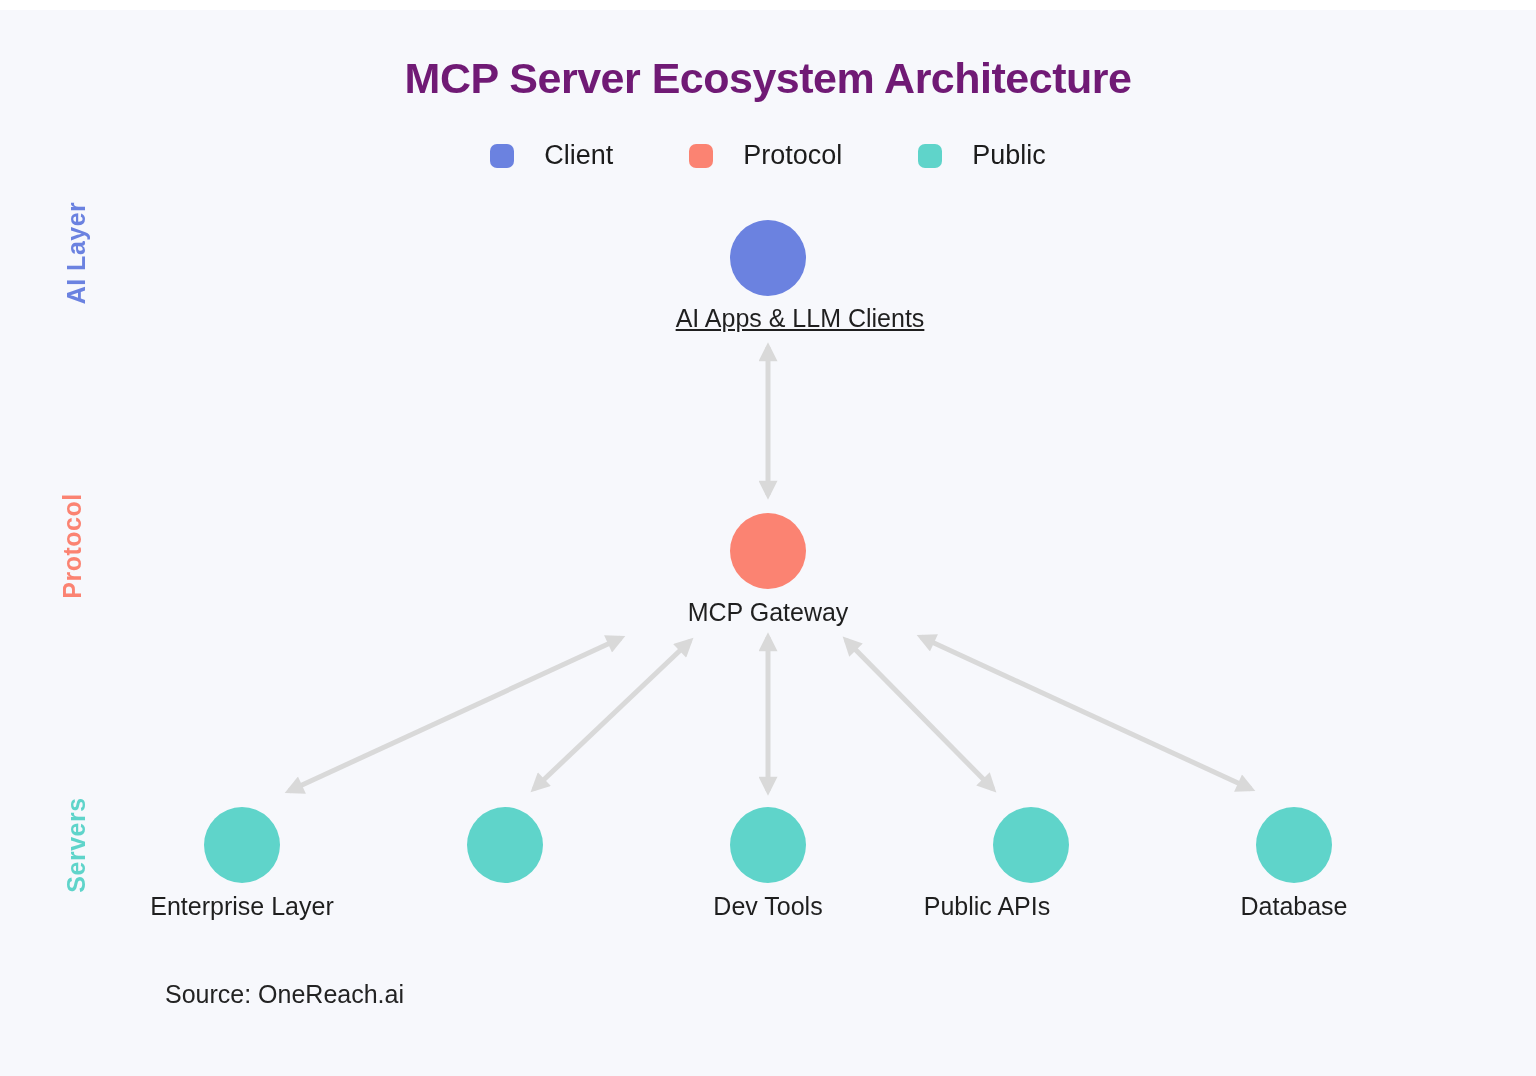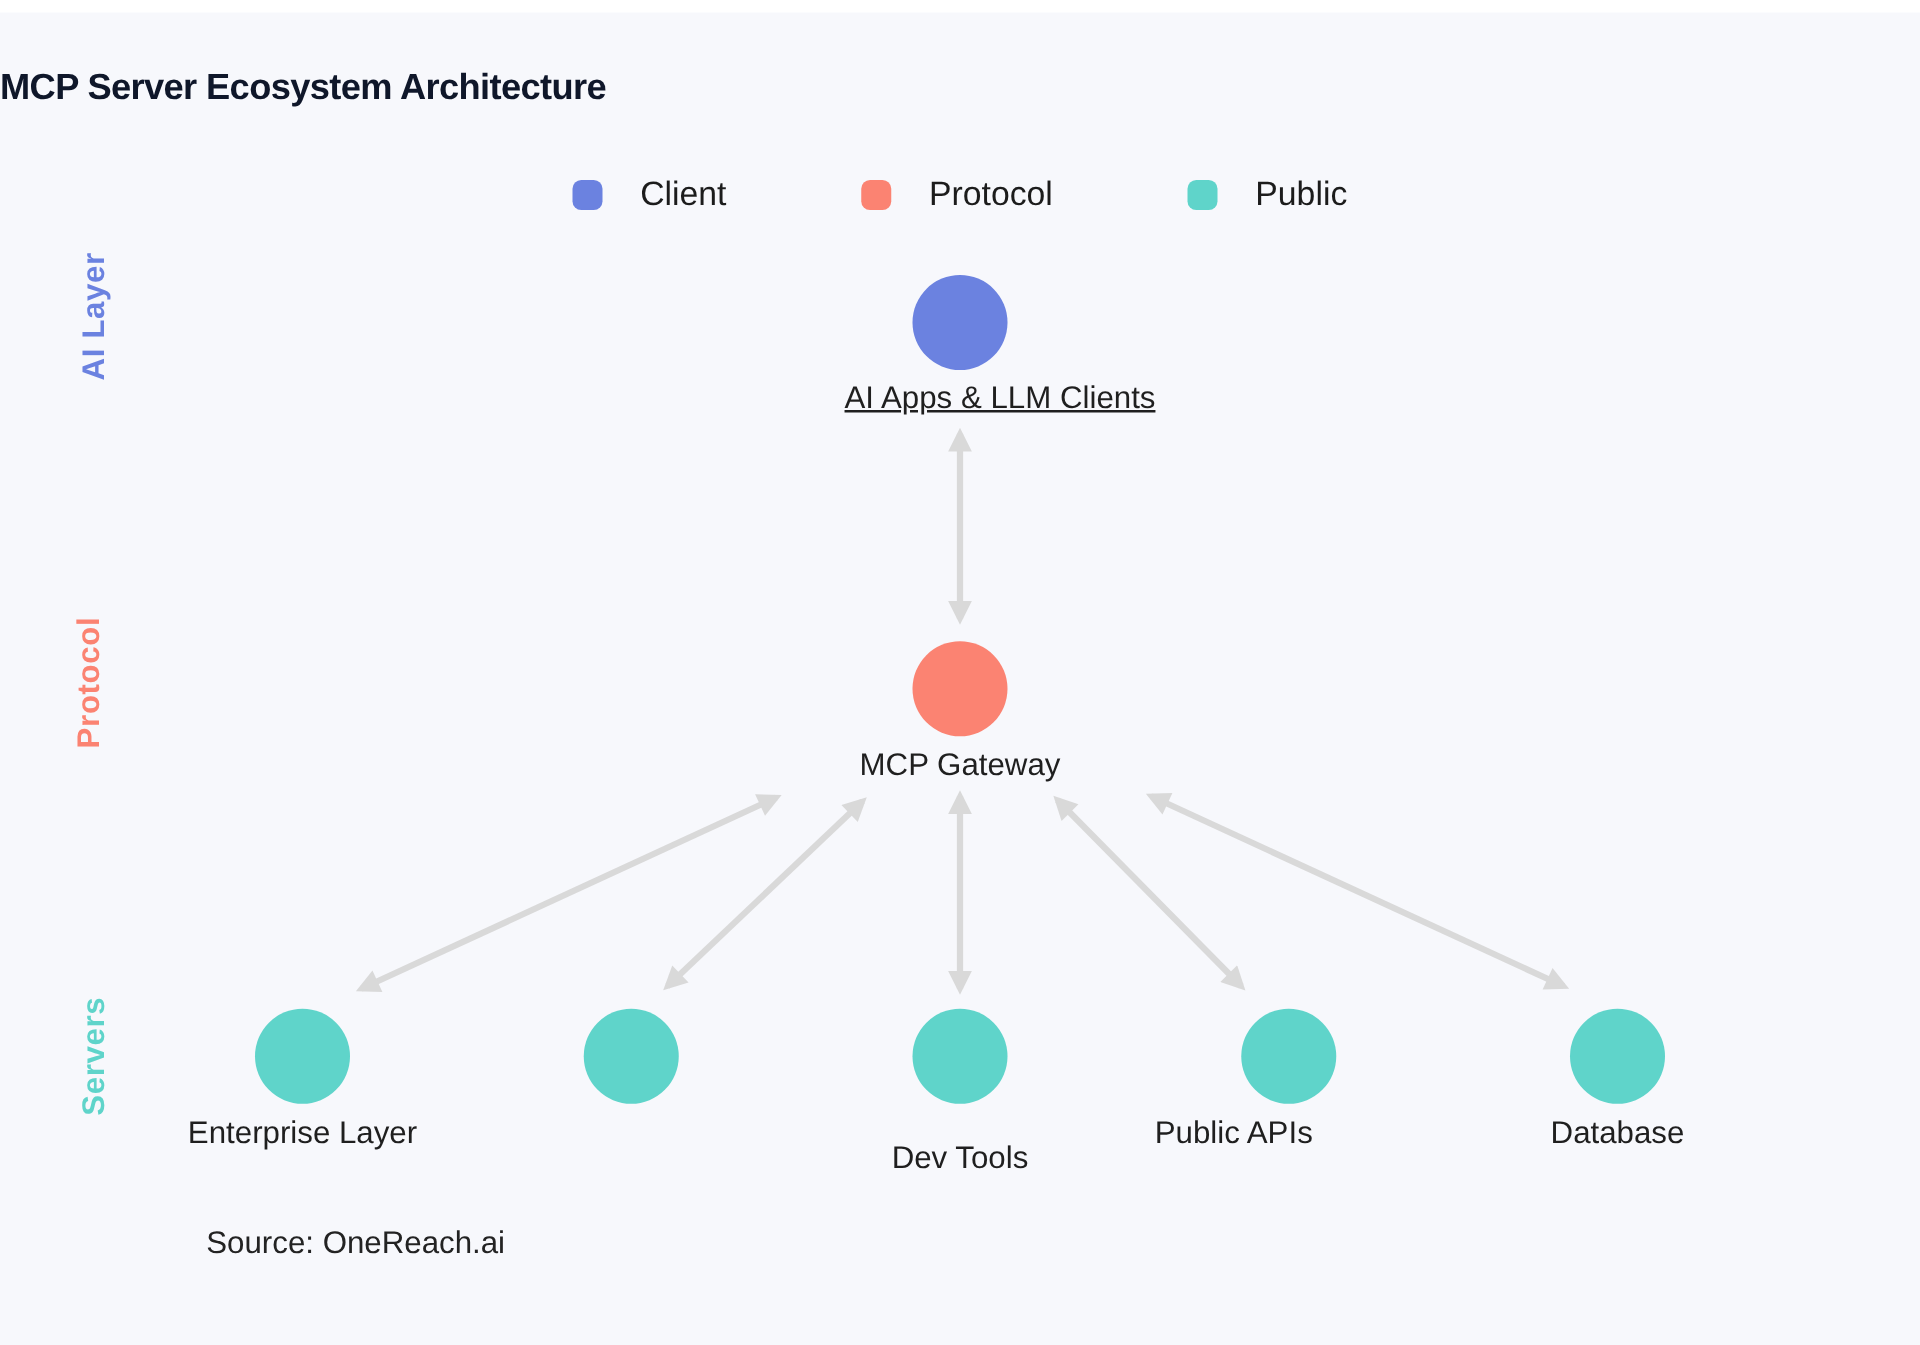--- a/index.html
+++ b/index.html
@@ -17,35 +17,35 @@
     top: 0; left: 0; right: 0;
     height: 10px;
     background: #FFFFFF;
   }
 
   .title {
     position: absolute;
     top: 54px;
     left: 0;
     width: 100%;
-    text-align: left;
-    font-size: 29px;
+    text-align: center;
+    font-size: 43px;
     font-weight: 700;
     letter-spacing: -0.5px;
-    color: #0f172a;
+    color: #701a75;
   }
 
   .legend {
     position: absolute;
     top: 140px;
     left: 0;
     width: 100%;
     display: flex;
     justify-content: center;
-    gap: 108px;
+    gap: 76px;
   }
   .legend-item {
     display: flex;
     align-items: center;
     gap: 30px;
   }
   .legend-swatch {
     width: 24px;
     height: 24px;
     border-radius: 7px;
@@ -96,21 +96,21 @@
   .label-gateway  { left: 558px; top: 598px; }
 
   .circle-server-0 { left: 204px;  top: 807px; }
   .circle-server-1 { left: 467px;  top: 807px; }
   .circle-server-2 { left: 730px;  top: 807px; }
   .circle-server-3 { left: 993px;  top: 807px; }
   .circle-server-4 { left: 1256px; top: 807px; }
 
   .label-server-0 { left: 32px;   top: 892px; }
   .label-server-1 { left: 295px;  top: 892px; }
-  .label-server-2 { left: 558px;  top: 912px; }
+  .label-server-2 { left: 558px;  top: 892px; }
   .label-server-3 { left: 777px;  top: 892px; text-align: center; }
   .label-server-4 { left: 1084px; top: 892px; }
 
   .source-note {
     position: absolute;
     left: 127px;
     top: 980px;
     font-size: 25px;
     color: #232323;
     margin-left: 38px;

